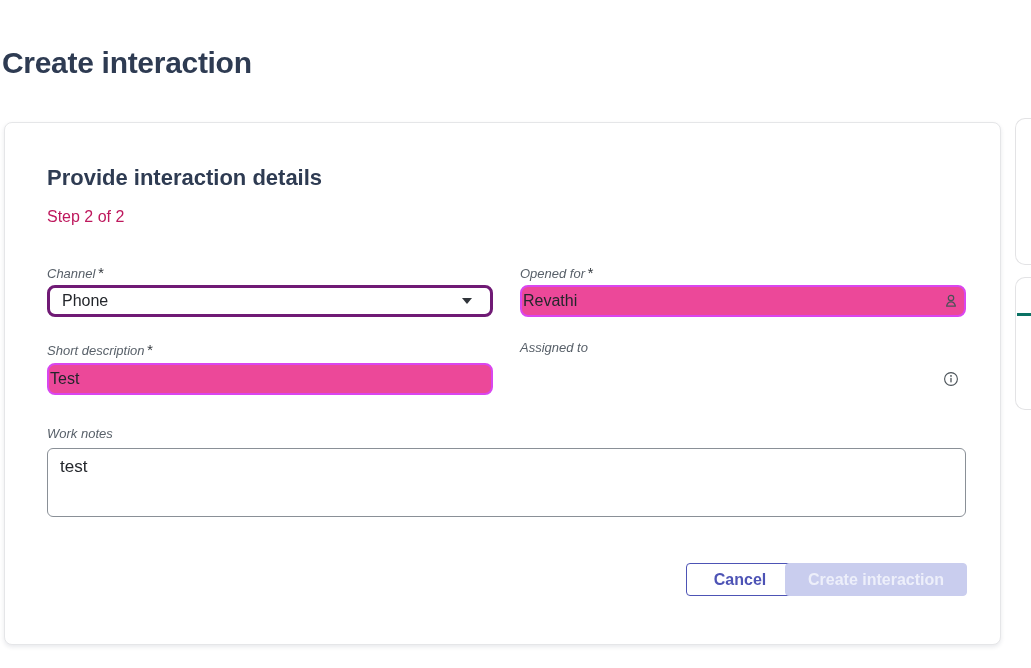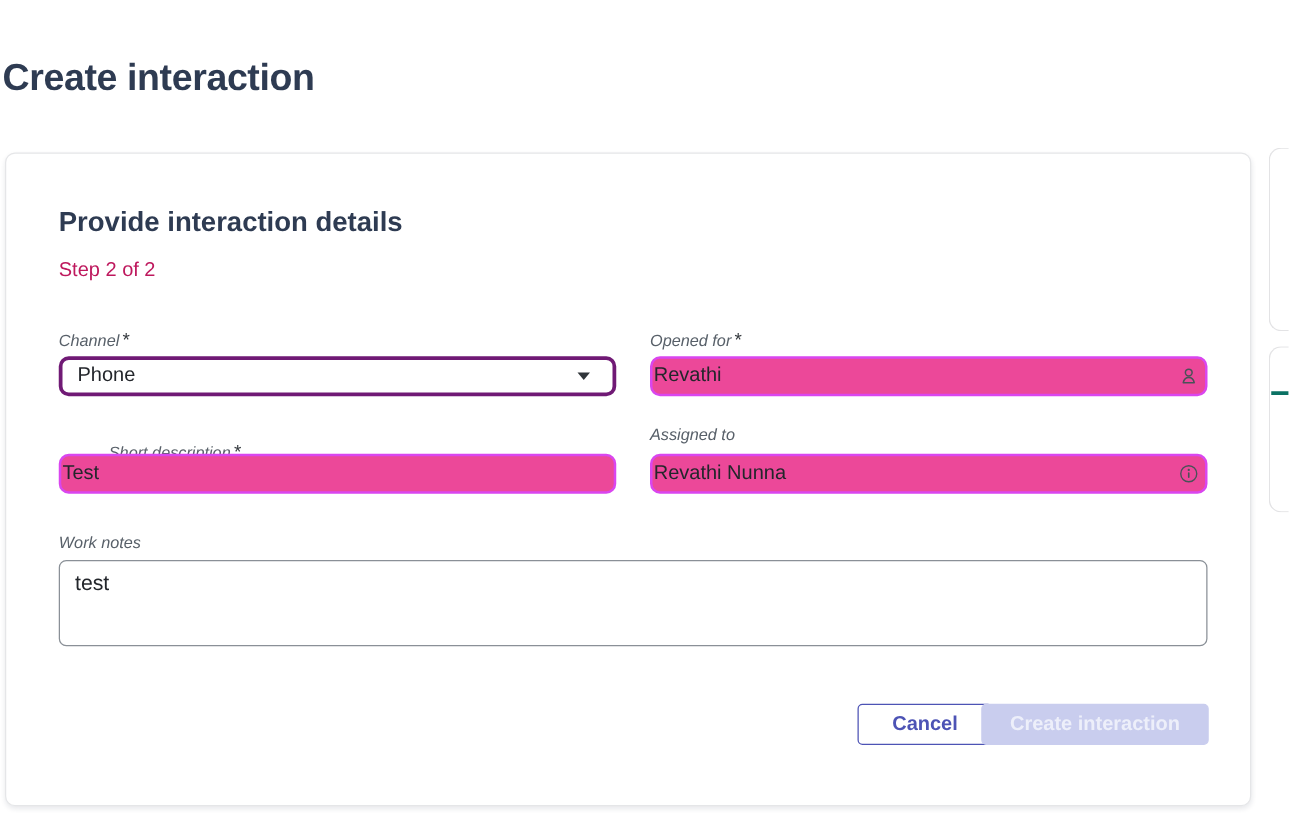--- a/index.html
+++ b/index.html
@@ -195,25 +195,24 @@
       <span class="caret"></span>
     </div>
 
     <div class="field-label" style="left:515px; top:141px;text-align:center;"><span>Opened for</span><span class="req">*</span></div>
     <input class="input-box" style="left: 515px; top: 162px;" value="Revathi">
     <svg class="field-icon" style="left:938px; top:170px;" viewBox="0 0 16 16">
       <circle cx="8" cy="5" r="2.7" fill="none" stroke="#4a5258" stroke-width="1.2"></circle>
       <path d="M3.6 13.2 C4.2 9.9 6.4 8.9 8 8.9 C9.6 8.9 11.8 9.9 12.4 13.2 Z" fill="none" stroke="#4a5258" stroke-width="1.2" stroke-linejoin="round"></path>
     </svg>
 
-    <div class="field-label" style="left:42px; top:230px;margin-left:40px;"><span>Short description</span><span class="req">*</span></div>
+    <div class="field-label" style="left:42px; top:218px;"><span>Short description</span><span class="req">*</span></div>
     <input class="input-box" style="left: 42px; top: 240px; padding-right: 12px;" value="Test">
 
     <div class="field-label" style="left:515px; top:217px;"><span>Assigned to</span></div>
-    <input class="input-box" style="left: 515px; top: 240px;" value="Revathi Nunna">
     <svg class="field-icon" style="left:938px; top:248px;" viewBox="0 0 16 16">
       <circle cx="8" cy="8" r="6.4" fill="none" stroke="#4a5258" stroke-width="1.1"></circle>
       <circle cx="8" cy="4.9" r="0.9" fill="#4a5258"></circle>
       <rect x="7.35" y="6.8" width="1.3" height="4.6" rx="0.6" fill="#4a5258"></rect>
     </svg>
 
     <div class="field-label" style="left:42px; top:303px;"><span>Work notes</span></div>
     <textarea class="textarea-box" style="">test</textarea>
 
     <button class="btn btn-cancel">Cancel</button>

